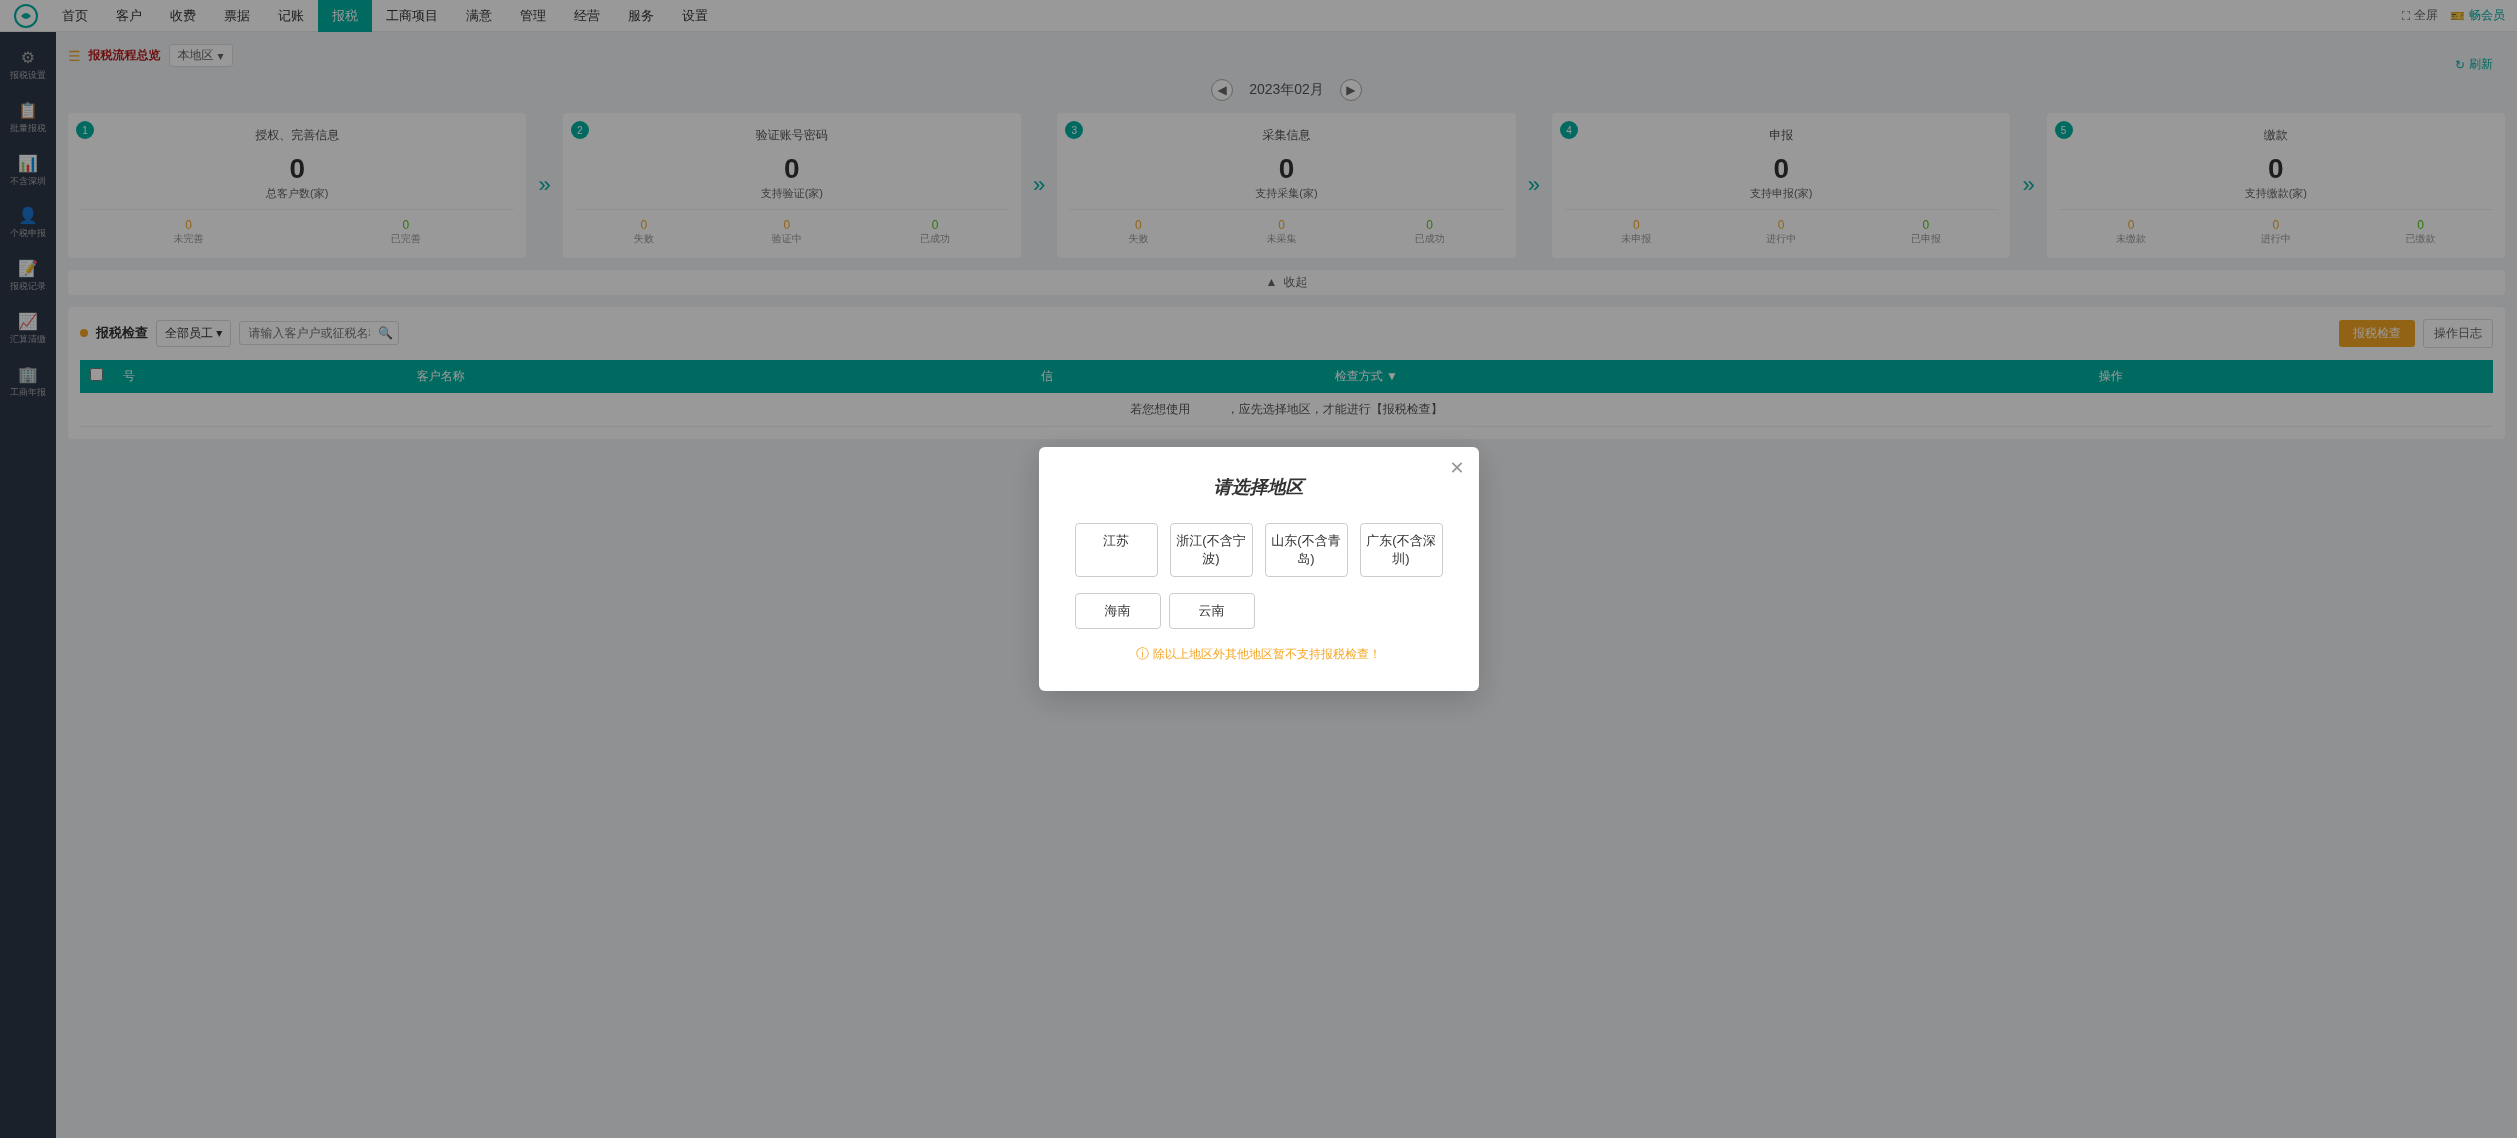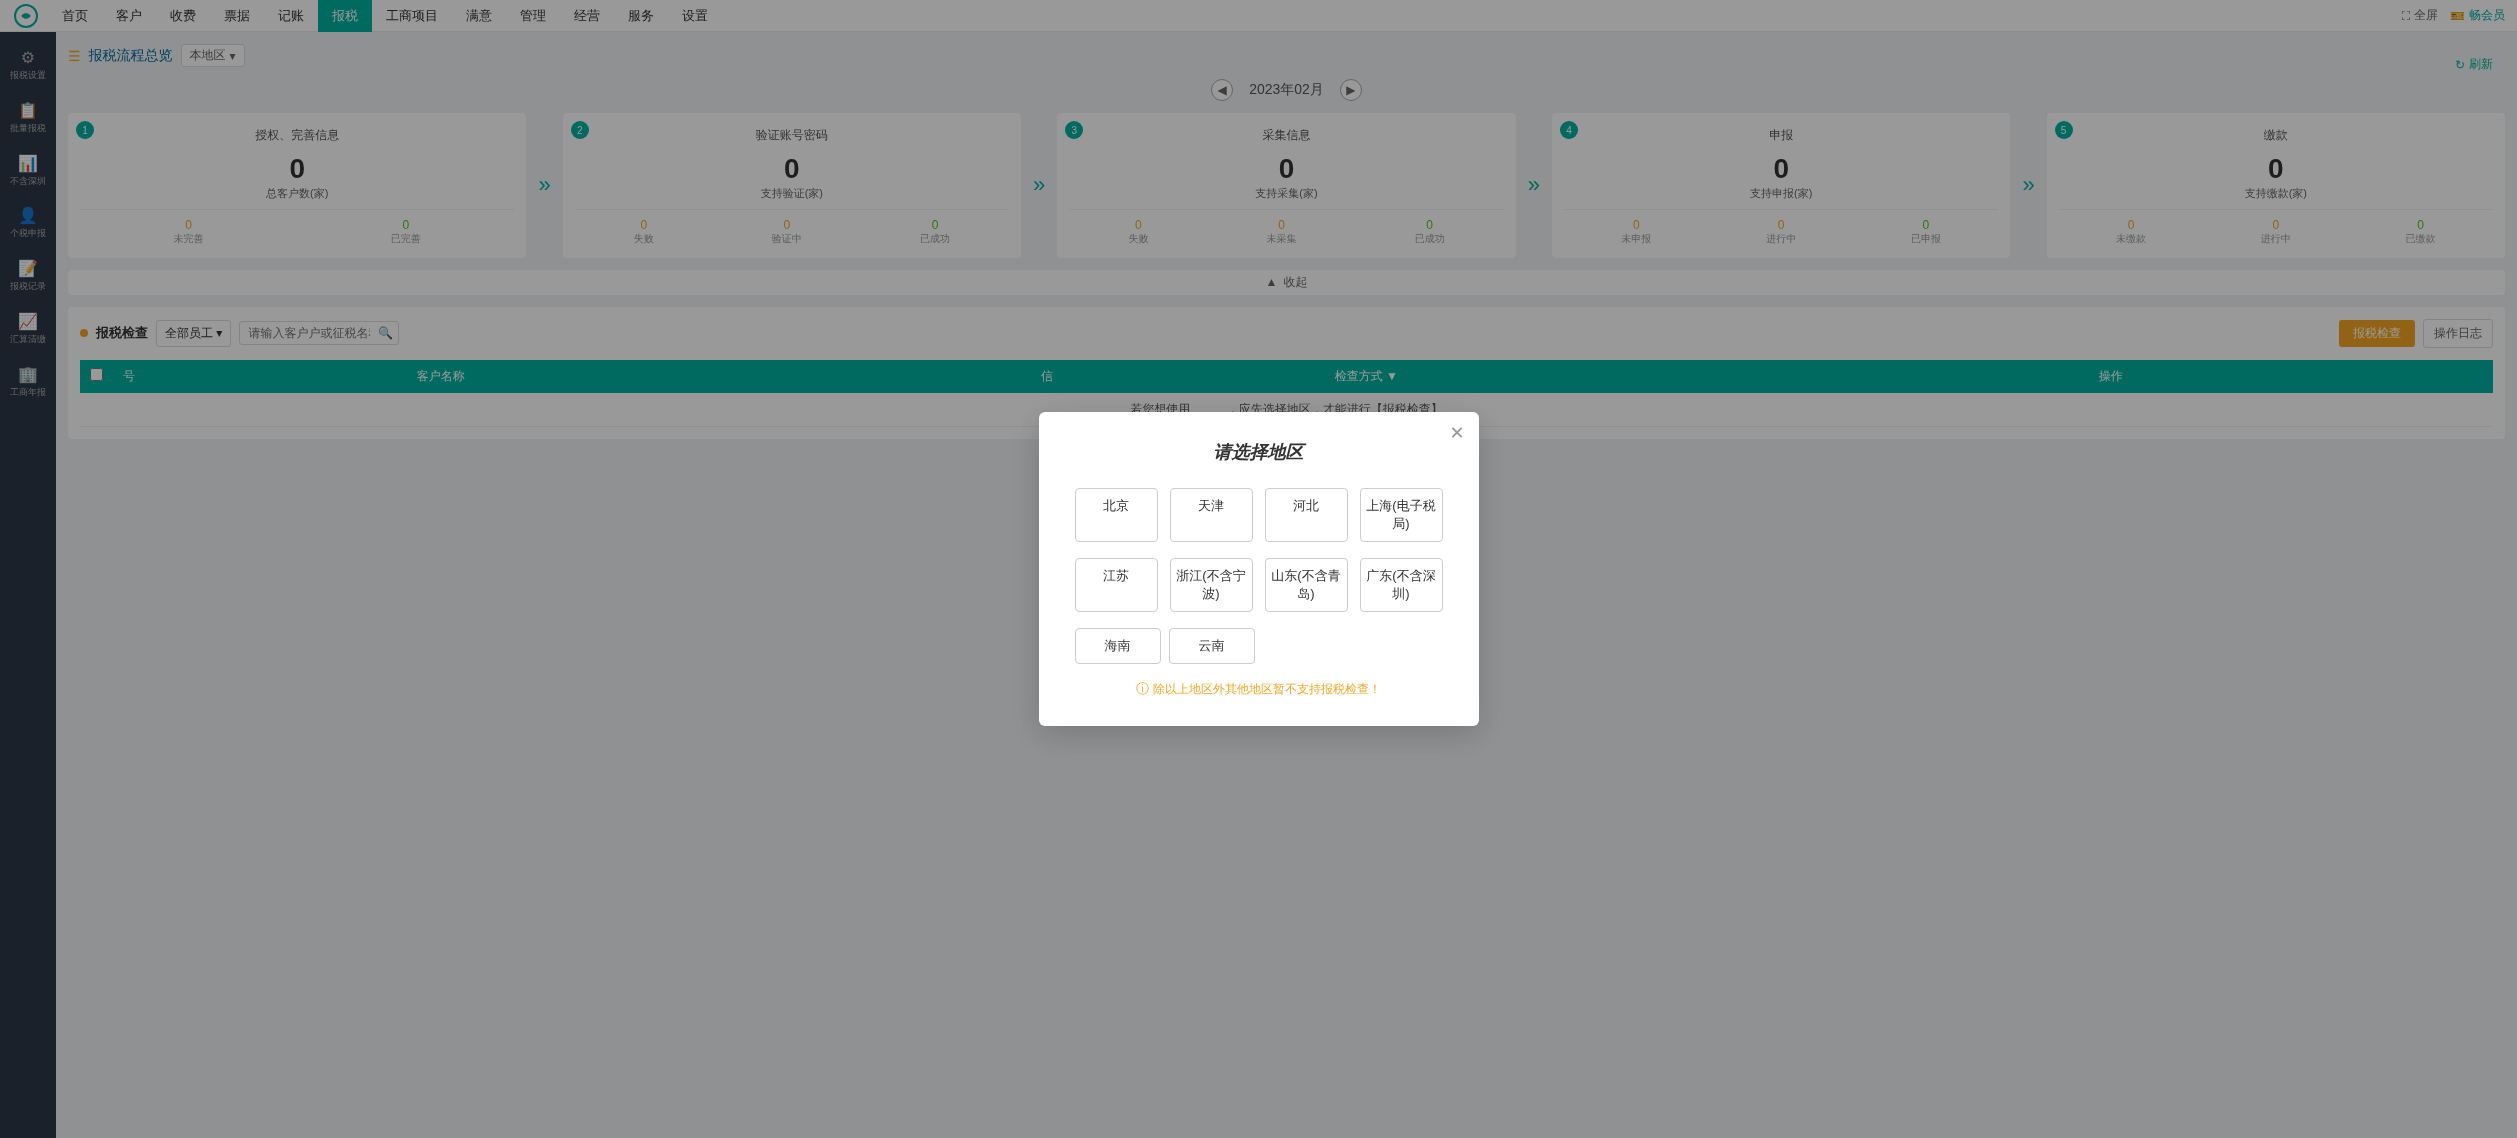--- a/index.html
+++ b/index.html
@@ -91,23 +91,23 @@
     }
 
     
     .section-header {
       display: flex;
       align-items: center;
       gap: 8px;
       margin-bottom: 12px;
     }
     .section-title {
-      font-size: 14px;
-      font-weight: normal;
-      color: #0369a1;
+      font-size: 12px;
+      font-weight: bold;
+      color: #b91c1c;
     }
     .region-selector {
       display: flex;
       align-items: center;
       gap: 4px;
       cursor: pointer;
       color: #666;
       font-size: 12px;
       border: 1px solid #ddd;
       padding: 2px 8px;
@@ -650,26 +650,20 @@
       </table>
     </div>
 
   </div>
 </div>
 
 <div class="overlay">
   <div class="modal">
     <div class="modal-close">✕</div>
     <div class="modal-title">请选择地区</div>
-    <div class="region-grid" id="region-row-1">
-        <div class="region-btn">北京</div>
-        <div class="region-btn">天津</div>
-        <div class="region-btn">河北</div>
-        <div class="region-btn">上海(电子税局)</div>
-      </div>
     <div class="region-grid-row2" id="region-row-2">
         <div class="region-btn">江苏</div>
         <div class="region-btn">浙江(不含宁波)</div>
         <div class="region-btn">山东(不含青岛)</div>
         <div class="region-btn">广东(不含深圳)</div>
       </div>
     <div class="region-grid-row3" id="region-row-3">
         <div class="region-btn">海南</div>
         <div class="region-btn">云南</div>
         <div class="region-btn region-btn-empty"></div>

